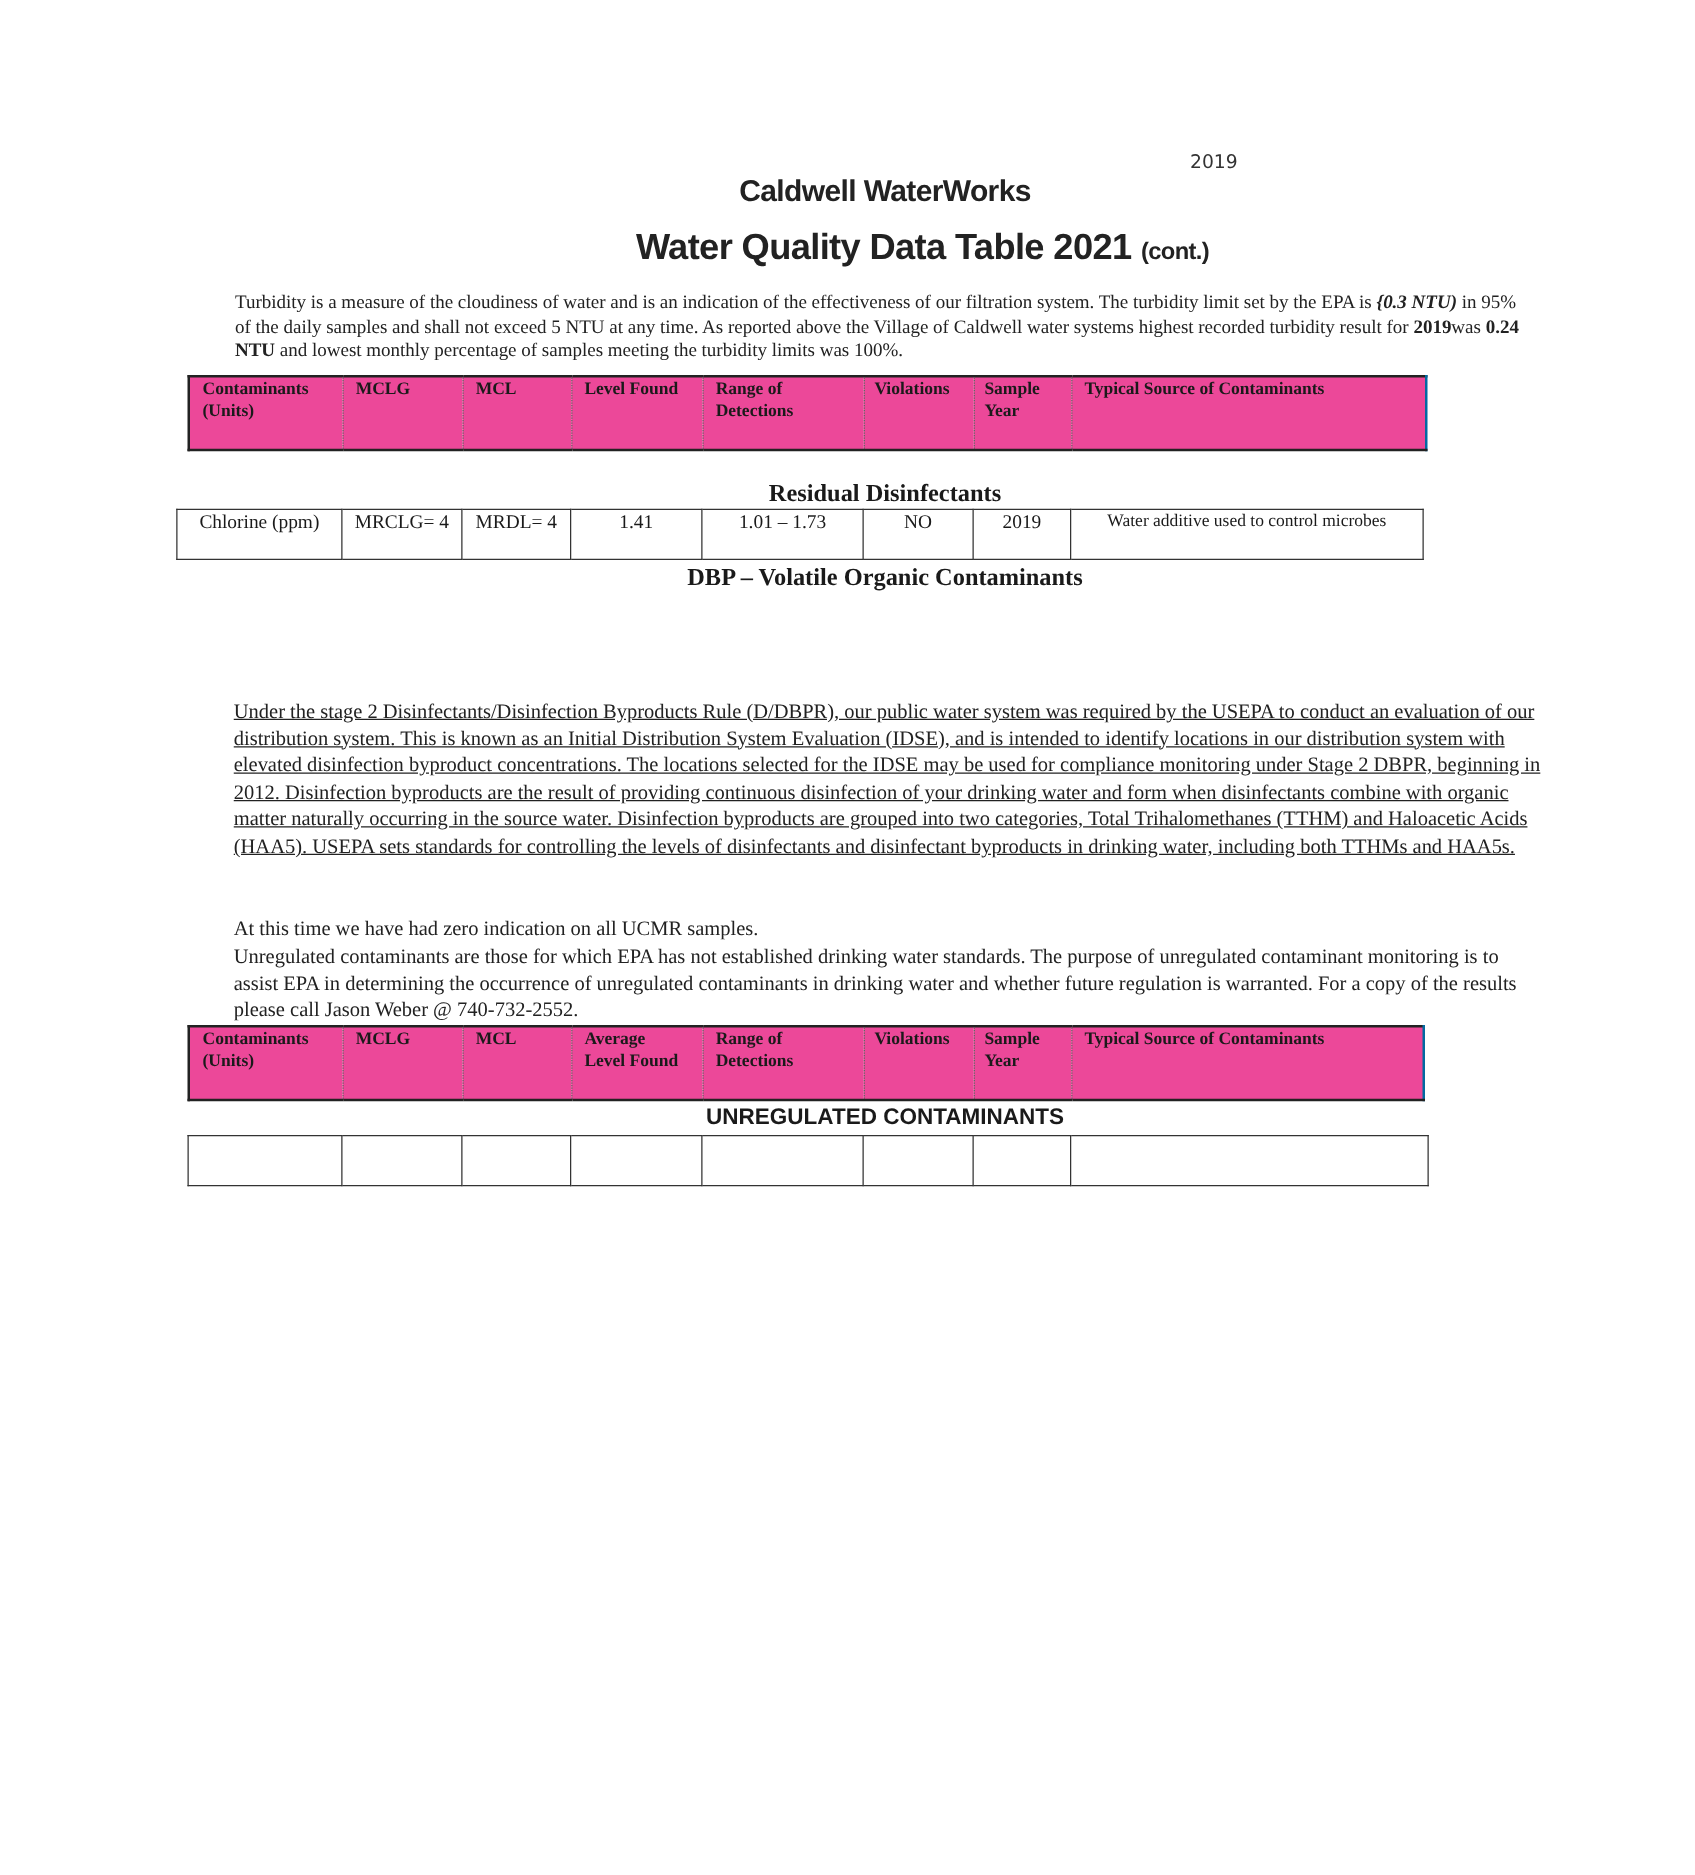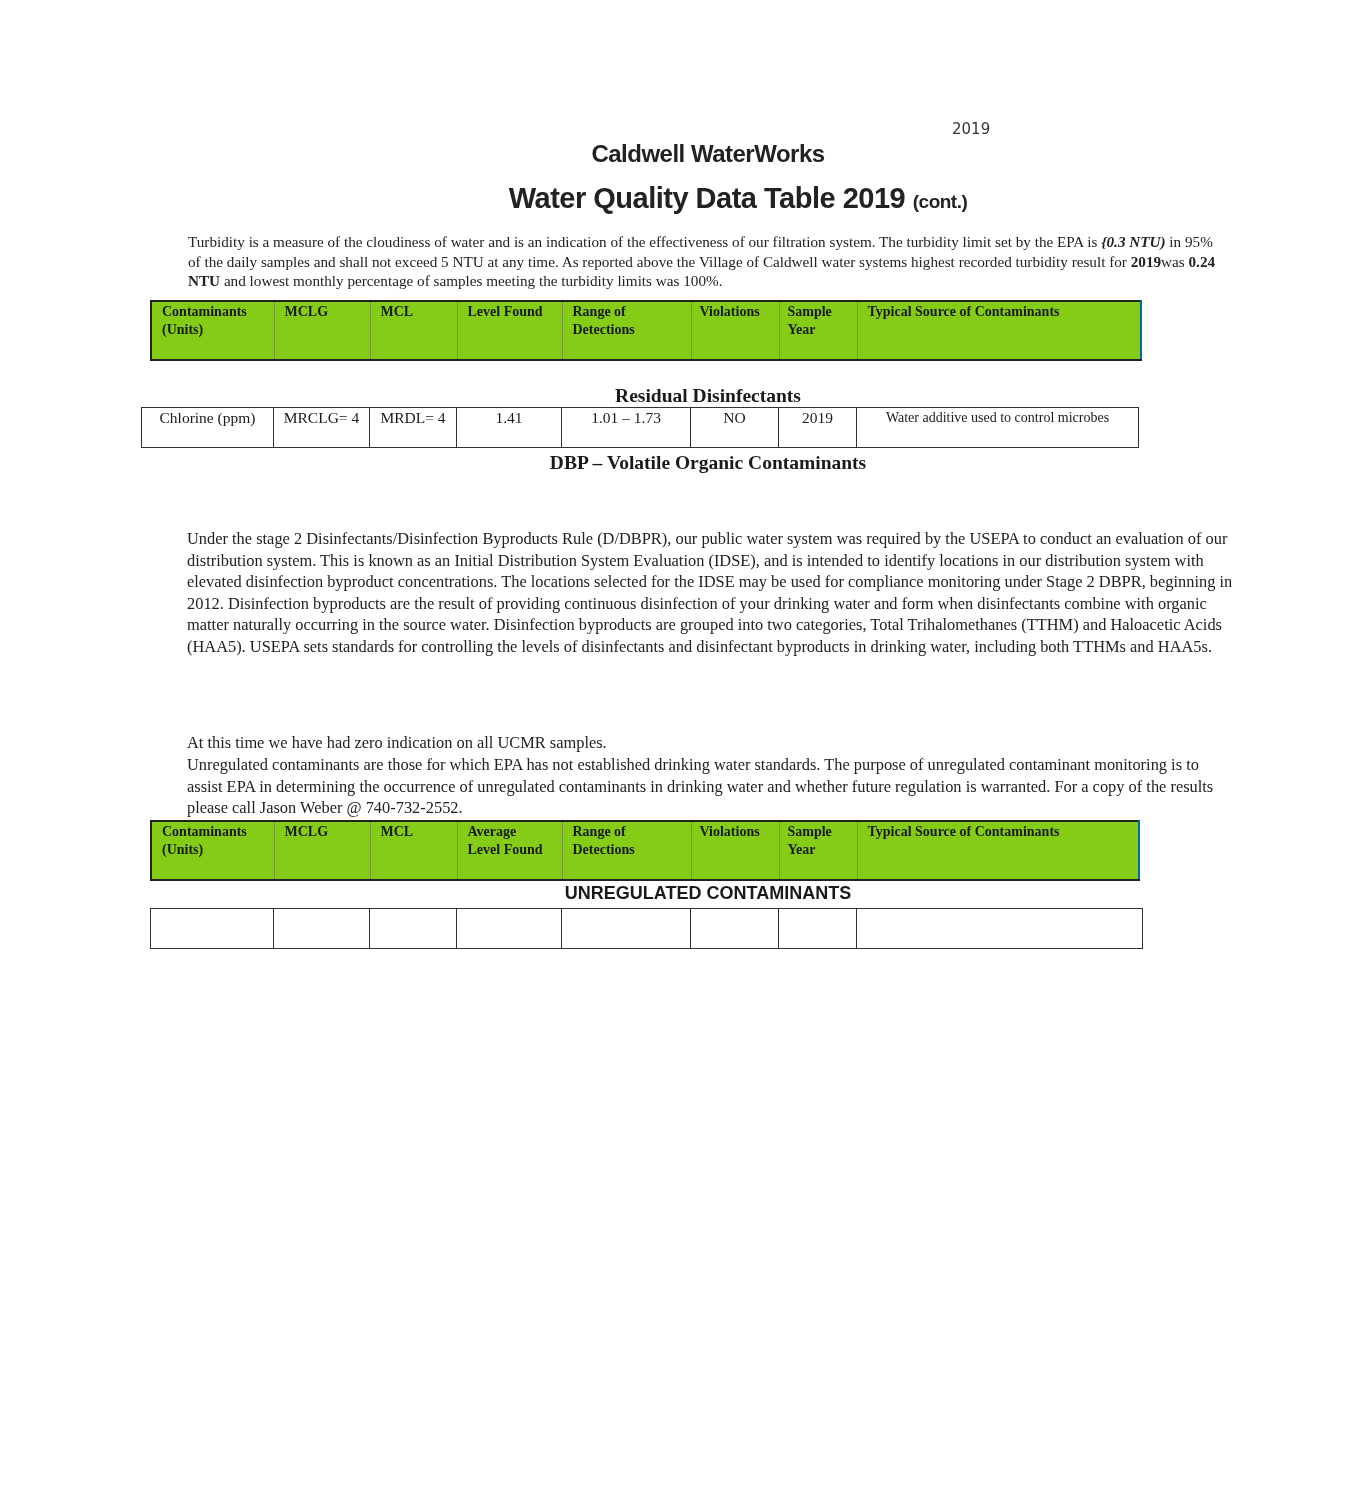--- a/index.html
+++ b/index.html
@@ -11,40 +11,40 @@
            font-weight: bold; color: #222; letter-spacing: -0.5px; }
   .title1 { top: 140px; font-size: 24px; }
   .title1 span { position: relative; left: 30px; }
   .title2 { top: 182px; font-size: 29px; }
   .title2 span { position: relative; left: 30px; }
   .title2 .cont { font-size: 19px; }
   .intro { left: 188px; top: 232px; width: 1040px; font-size: 15.2px; line-height: 19.5px; color: #222; }
   .intro b { font-weight: bold; }
   table { border-collapse: collapse; table-layout: fixed; position: absolute; }
   td { border: 1px solid #333; vertical-align: top; padding: 0 4px; font-size: 15.5px; line-height: 19px; }
-  .hdr td { background: #84cc16; font-weight: bold; font-size: 14px; line-height: 18px; padding: 1px 10px;
+  .hdr td { background: #ec4899; font-weight: bold; font-size: 14px; line-height: 18px; padding: 1px 10px;
             border-left: 1px dotted #666; border-right: 1px dotted #666; border-top: 2px solid #222; border-bottom: 2px solid #222; }
   .hdr td:first-child { border-left: 2px solid #222; }
   .hdr td:last-child { border-right: 2px solid #0369a1; }
   .data td { text-align: center; }
   .section-title { left: 0; width: 1356px; text-align: center; font-weight: bold; font-size: 19.5px; }
   .sec-res { top: 385px; left: 30px; }
   .sec-dbp { top: 452px; left: 30px; }
   .sec-unreg { top: 883px; left: 30px; font-family: "Liberation Sans", sans-serif; font-size: 18px; }
   .body-text { left: 187px; width: 1050px; font-size: 16.4px; line-height: 21.6px; color: #222; }
-  .bt1 { top: 528px; }
+  .bt1 { top: 558px; text-decoration: underline; }
   .bt2 { top: 732px; }
   .bt3 { top: 754px; }
 </style>
 </head>
 <body>
 
 <div class="abs year-corner">2019</div>
 <div class="abs title title1"><span>Caldwell WaterWorks</span></div>
-<div class="abs title title2"><span><span>Water Quality Data Table 2019</span> <span class="cont">(cont.)</span></span></div>
+<div class="abs title title2"><span><span>Water Quality Data Table 2021</span> <span class="cont">(cont.)</span></span></div>
 
 <div class="abs intro"><span>Turbidity is a measure of the cloudiness of water and is an indication of the effectiveness of our filtration system. The turbidity limit set by the EPA is </span><b><i>{0.3 NTU)</i></b><span> in 95% of the daily samples and shall not exceed 5 NTU at any time. As reported above the Village of Caldwell water systems highest recorded turbidity result for </span><b>2019</b><span>was </span><b>0.24 NTU</b><span> and lowest monthly percentage of samples meeting the turbidity limits was 100%.</span></div>
 
 <table class="hdr" style="left:150px; top:300px; width:990px; height:59px;">
   <colgroup>
       <col style="width:123px">
       <col style="width:96px">
       <col style="width:87px">
       <col style="width:105px">
       <col style="width:129px">

